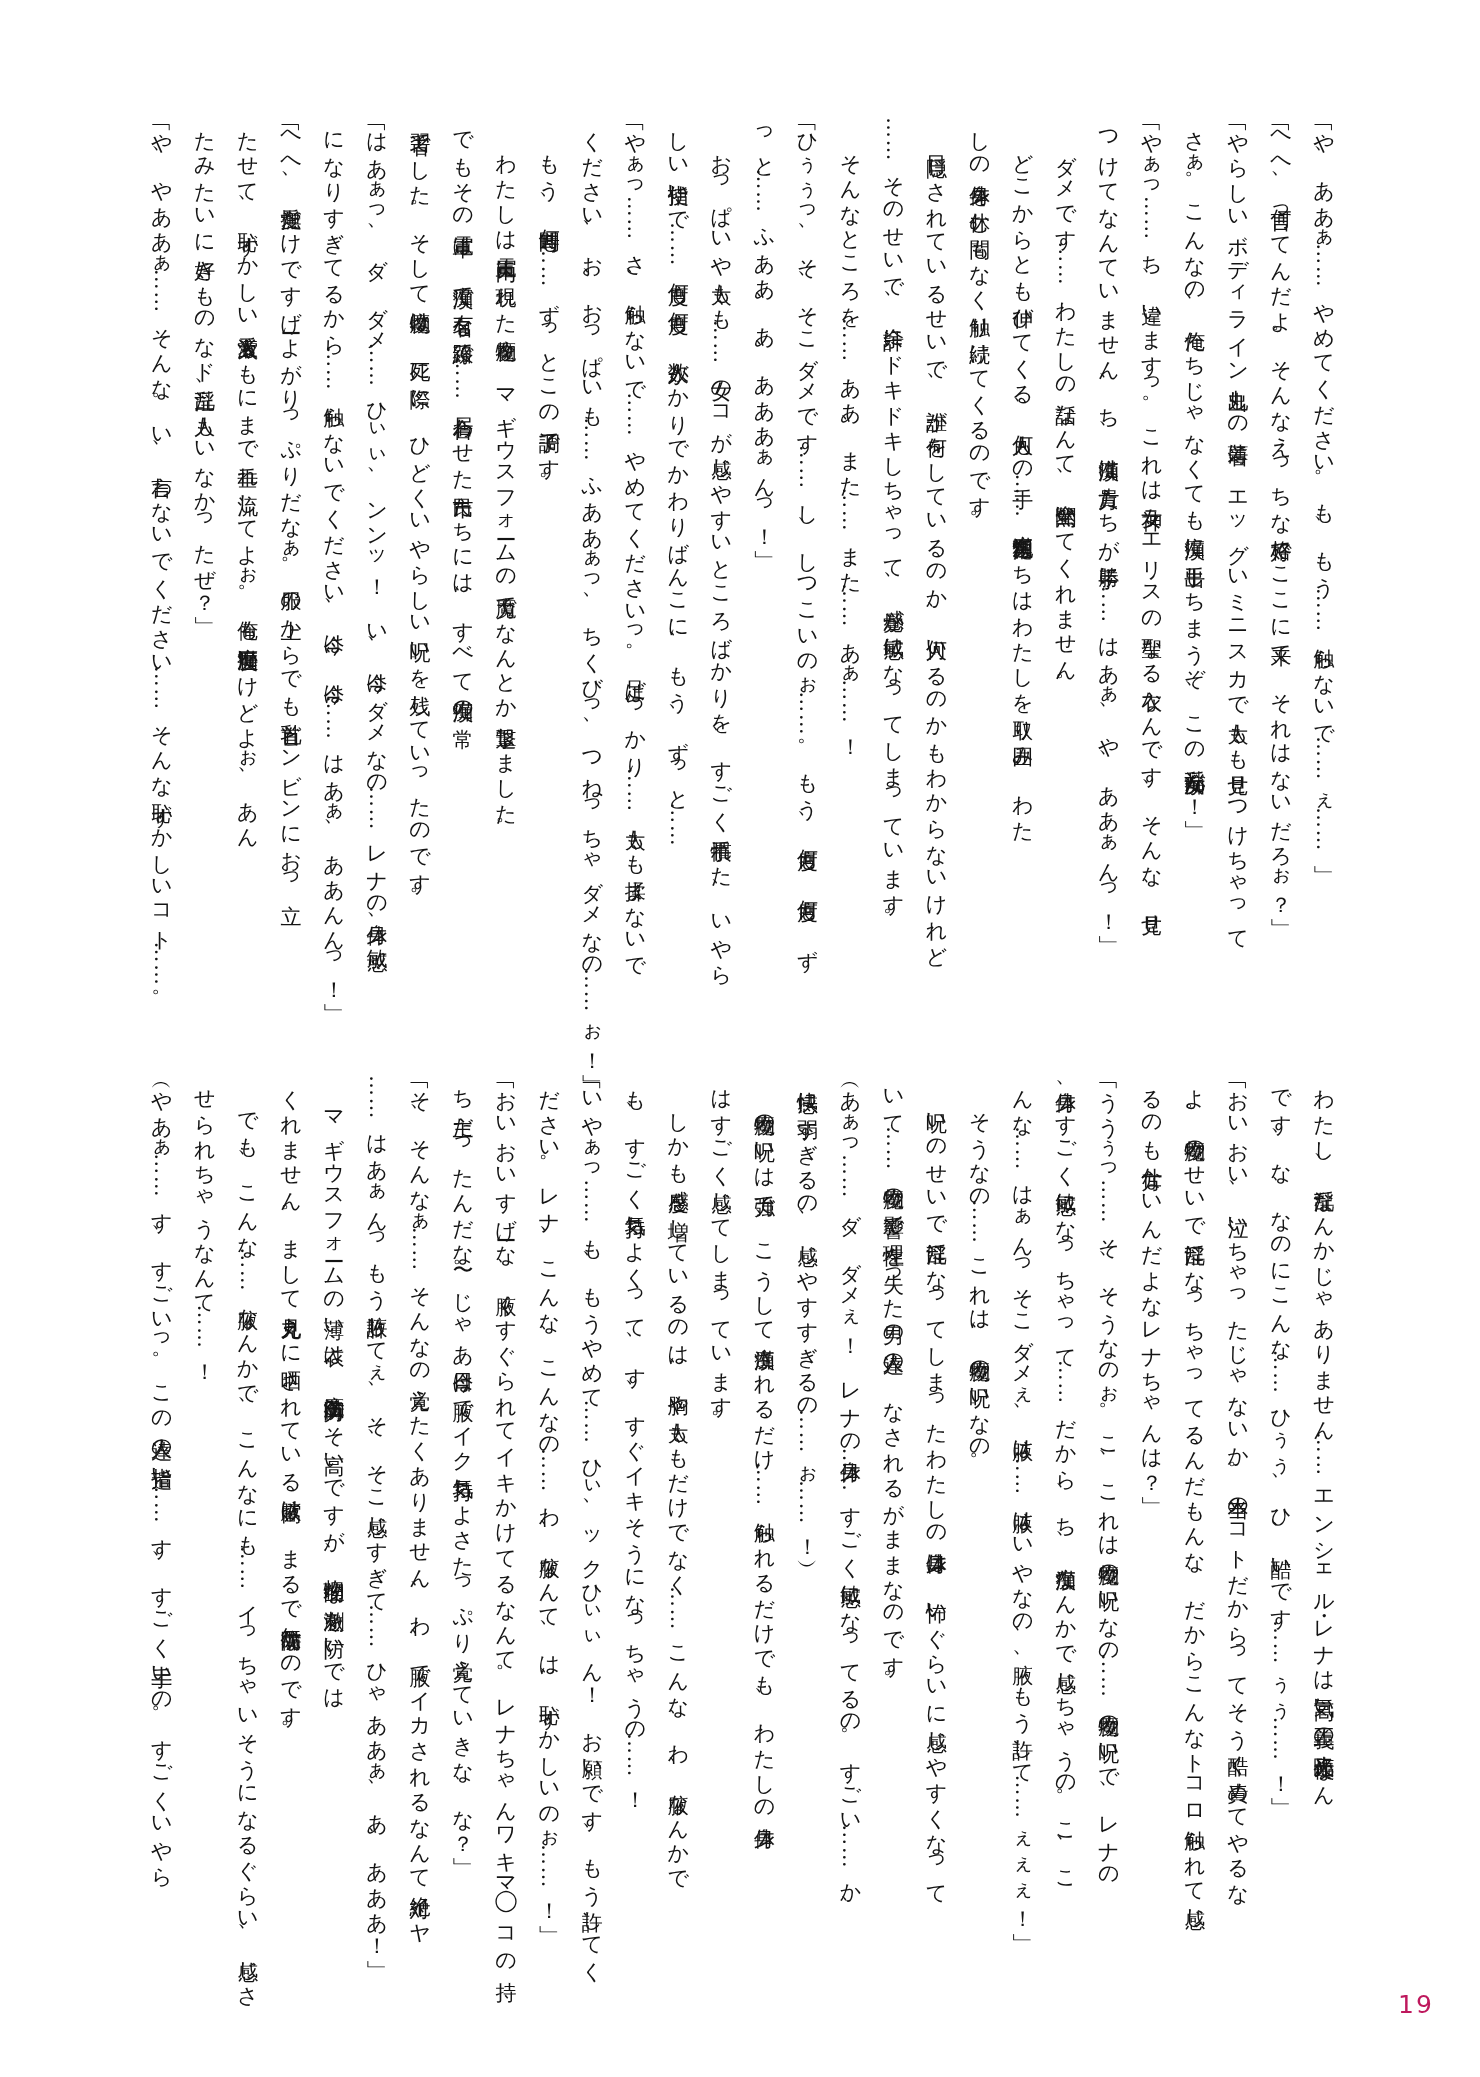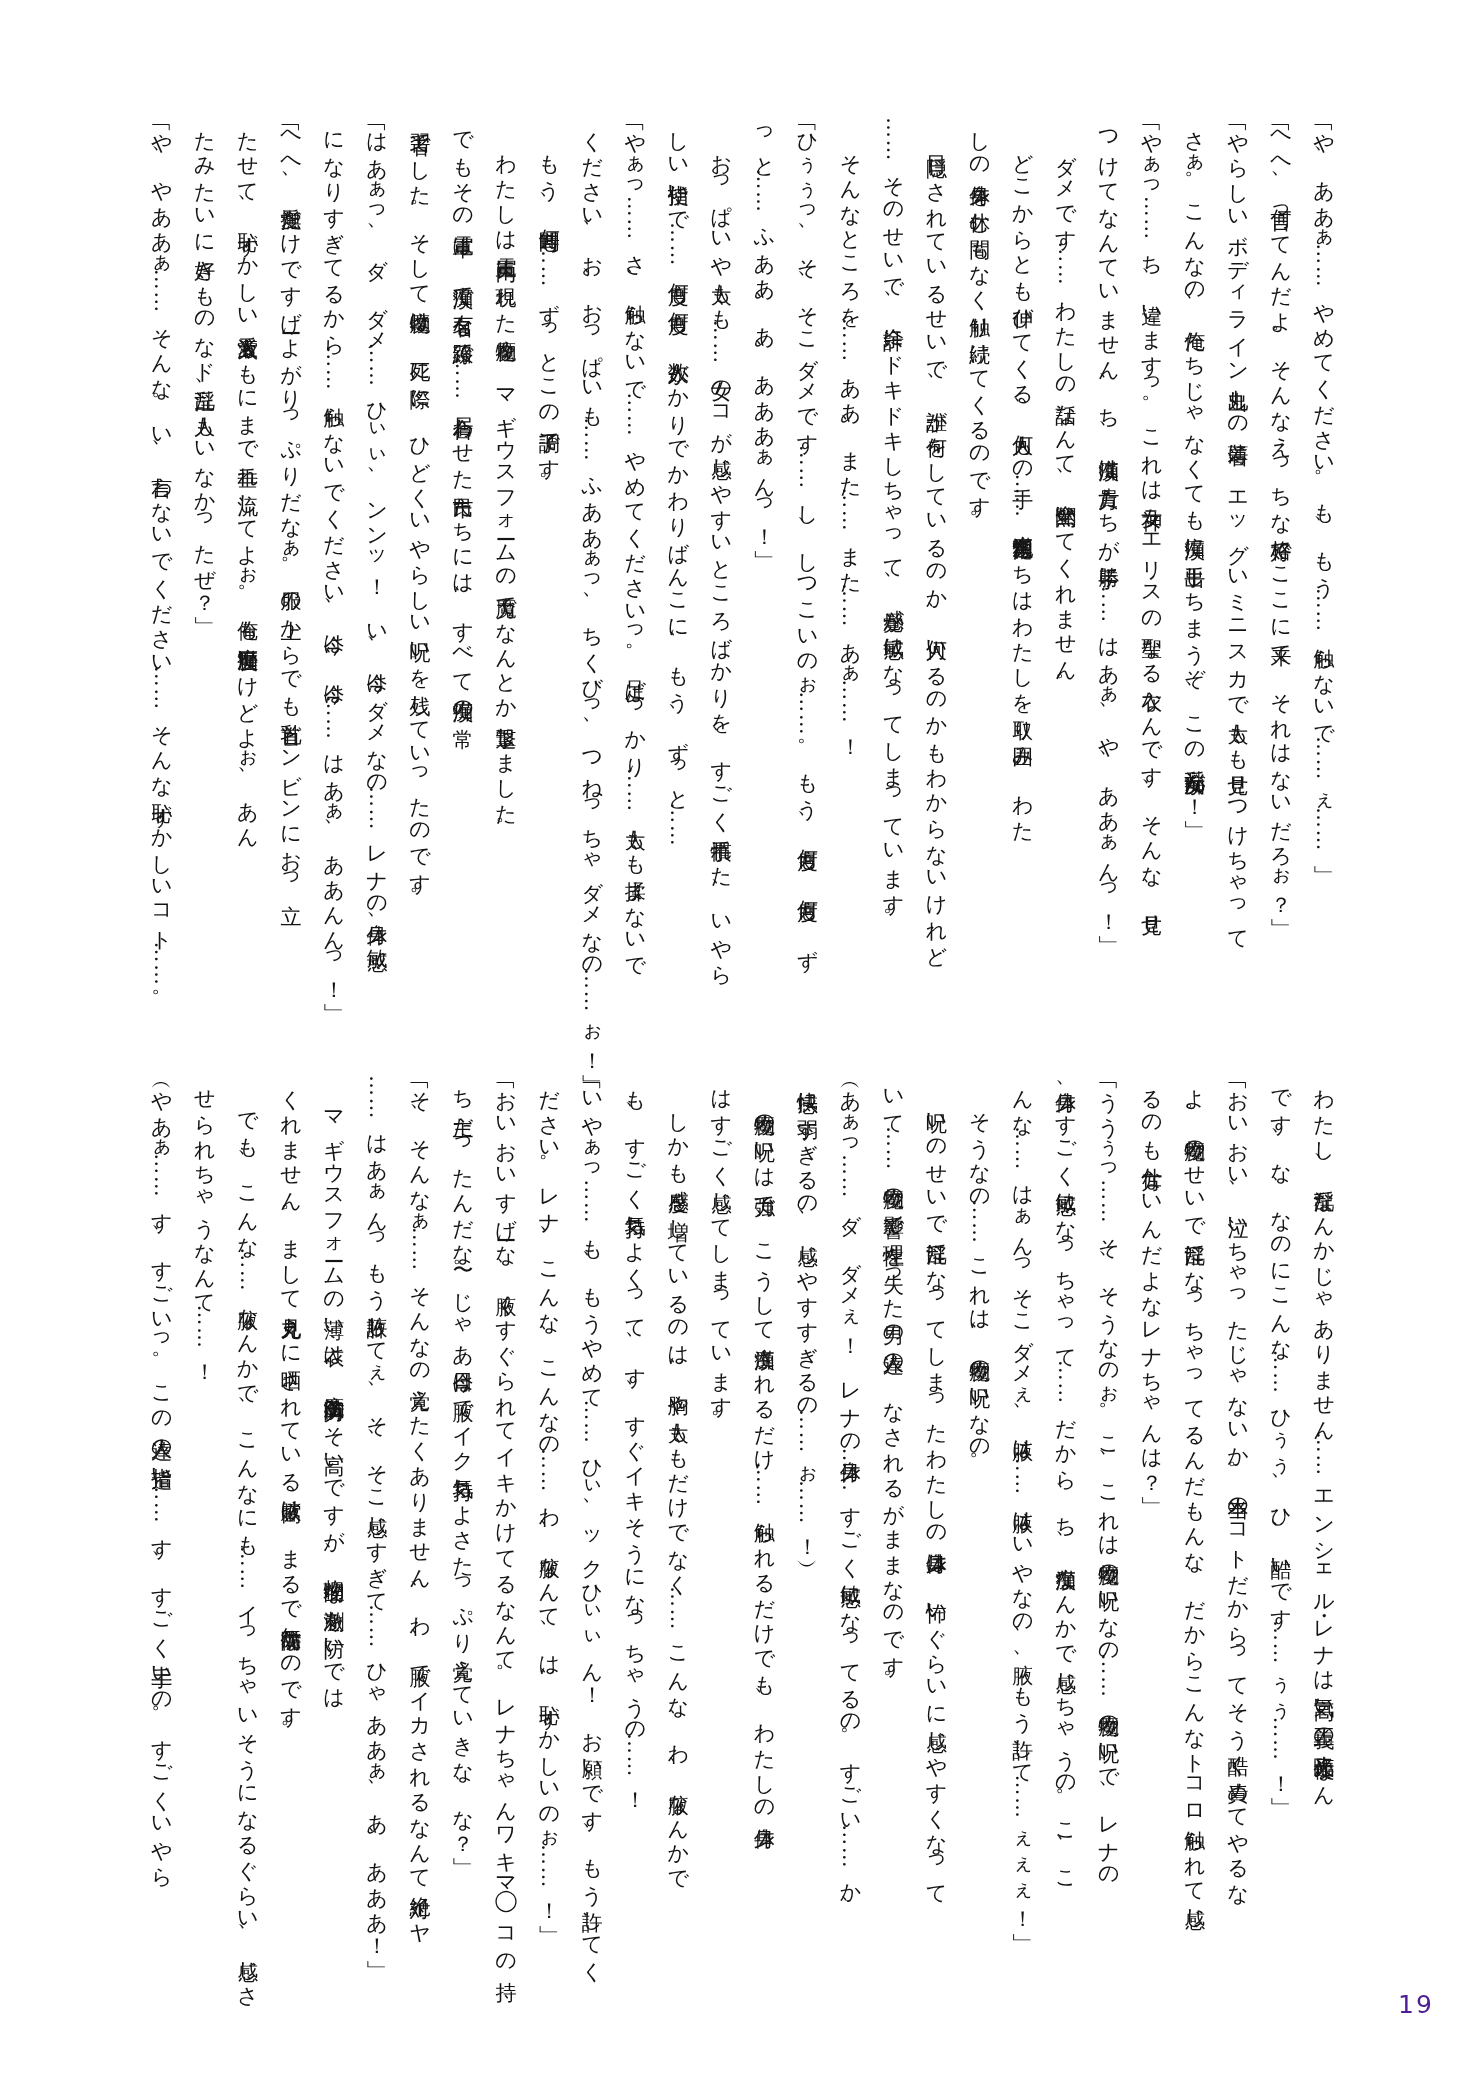--- a/index.html
+++ b/index.html
@@ -26,21 +26,21 @@
   .band-top    { top: 117px; }
   .band-bottom { top: 1075px; }
   .col { display: block; }
   .page-num {
     position: absolute;
     top: 1990px;
     left: 1398px;
     font-family: "DejaVu Sans", "Liberation Sans", sans-serif;
     font-size: 25px;
     letter-spacing: 2px;
-    color: #4c1d95;
+    color: #be185d;
   }
 </style>
 </head>
 <body>
 
 <div class="page">
 
   <div class="band band-top">
     <div class="col">「や、ああぁ……やめてください。も、もう……触らないで……ぇ……」</div>
     <div class="col">「へへ、何言ってんだよ。そんなえっちな格好でここに来て、それはないだろぉ？」</div>

